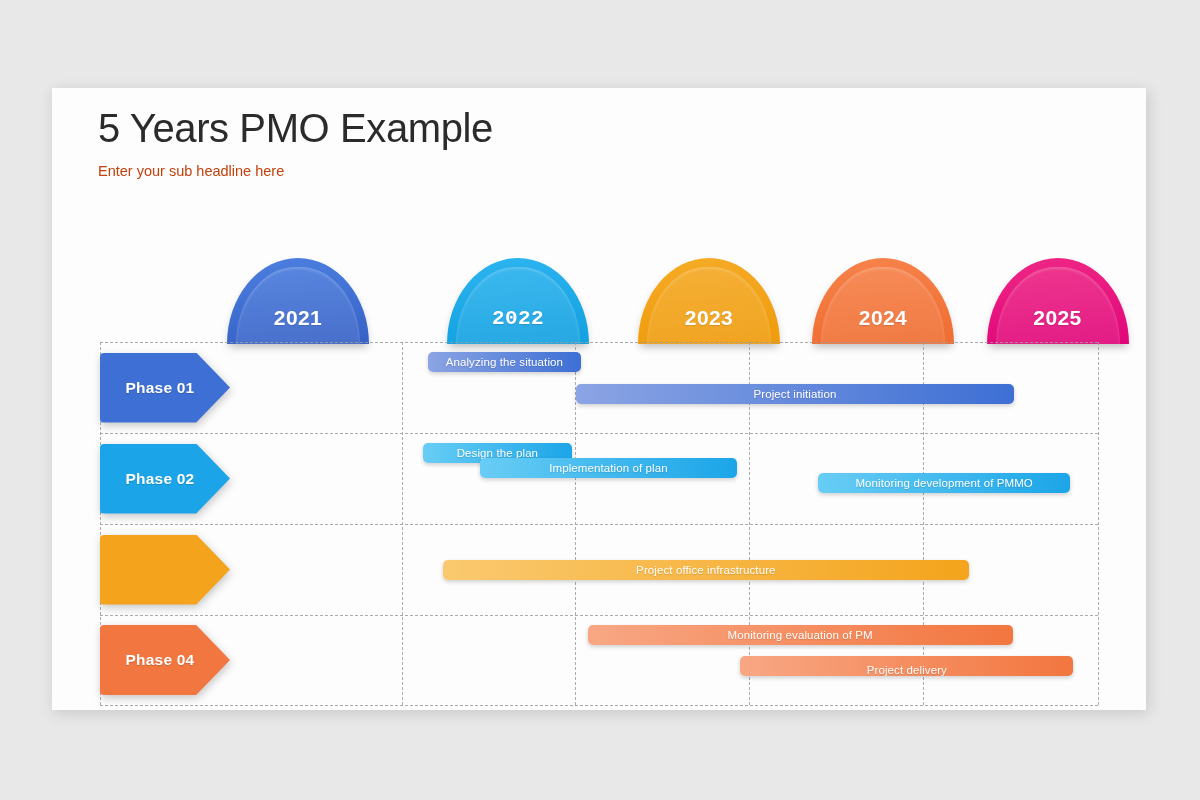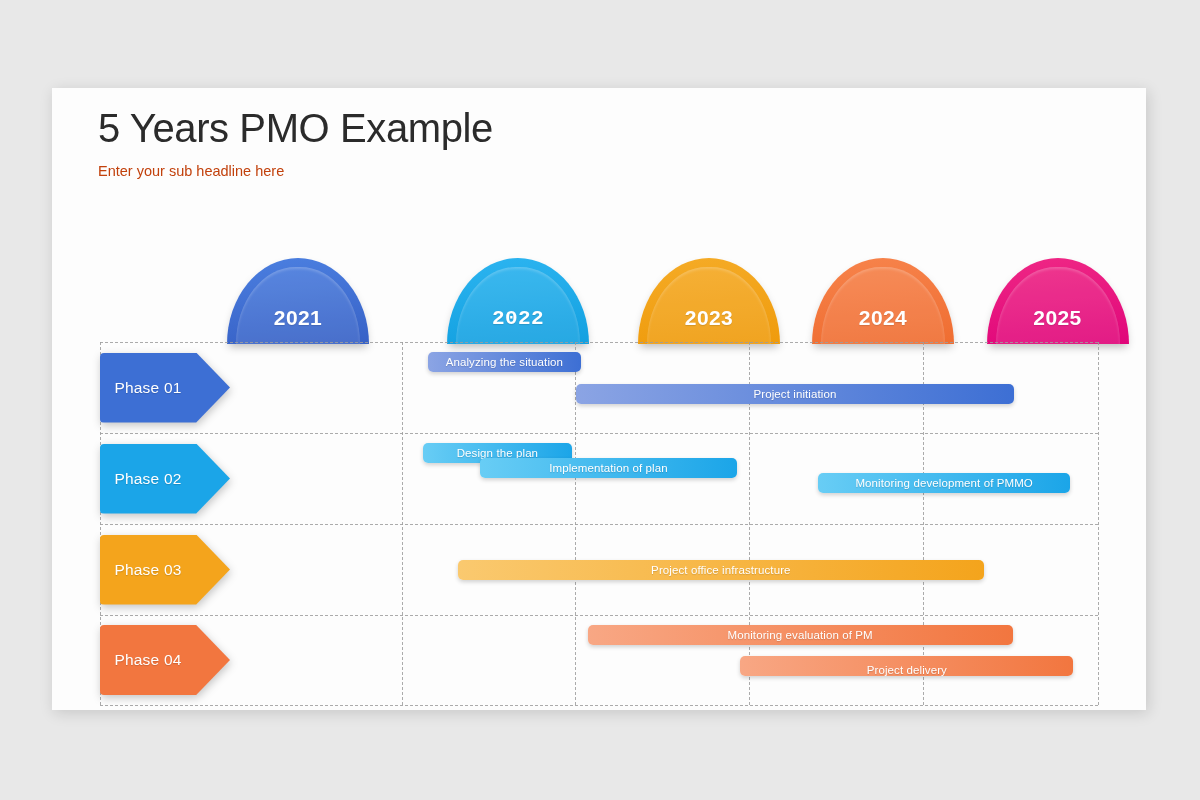--- a/index.html
+++ b/index.html
@@ -118,28 +118,28 @@
   .phase-arrow .body {
     position: absolute;
     left: 0; top: 0;
     width: 130px; height: 70px;
     -webkit-clip-path: polygon(0 0, 74% 0, 100% 50%, 74% 100%, 0 100%);
     clip-path: polygon(0 0, 74% 0, 100% 50%, 74% 100%, 0 100%);
     border-radius: 4px;
   }
   .phase-arrow .phase-label {
     position: absolute;
-    left: 0; top: 0;
+    left: 12px; top: 0;
     width: 96px; height: 70px;
     display: flex;
     align-items: center;
     justify-content: center;
     color: #ffffff;
     font-size: 15.5px;
-    font-weight: normal;
+    font-weight: bold;
     letter-spacing: 0.2px;
     text-shadow: 0 1px 1px rgba(0,0,0,0.16);
   }
 
   
   .task-bar {
     position: absolute;
     height: 20px;
     border-radius: 5px;
     box-shadow: 0 2px 4px rgba(0,0,0,0.18);
@@ -207,21 +207,20 @@
         <div class="phase-arrow" style="top: 224.5px;">
           <div class="body" style="background: linear-gradient(rgb(61, 111, 212) 0%, rgb(61, 111, 212) 55%, rgb(61, 111, 212) 100%);"></div>
           <div class="phase-label">Phase 01</div>
         </div>
         <div class="phase-arrow" style="top: 315.5px;">
           <div class="body" style="background: linear-gradient(rgb(27, 165, 232) 0%, rgb(27, 165, 232) 55%, rgb(27, 165, 232) 100%);"></div>
           <div class="phase-label">Phase 02</div>
         </div>
         <div class="phase-arrow" style="top: 406.5px;">
           <div class="body" style="background: linear-gradient(rgb(244, 164, 28) 0%, rgb(244, 164, 28) 55%, rgb(244, 164, 28) 100%);"></div>
-          <div class="phase-label">Phase 03</div>
         </div>
         <div class="phase-arrow" style="top: 497px;">
           <div class="body" style="background: linear-gradient(rgb(242, 118, 63) 0%, rgb(242, 118, 63) 55%, rgb(242, 118, 63) 100%);"></div>
           <div class="phase-label">Phase 04</div>
         </div>
       </div>
     <div id="task-bars">
         <div class="task-bar" style="left: 376.025px; width: 152.68px; top: 224px; background: linear-gradient(90deg, rgb(139, 164, 228) 0%, rgb(61, 111, 212) 100%);">
           <div class="task-label">Analyzing the situation</div>
         </div>
@@ -230,21 +229,21 @@
         </div>
         <div class="task-bar" style="left: 370.82px; width: 149.21px; top: 315px; background: linear-gradient(90deg, rgb(104, 205, 245) 0%, rgb(27, 165, 232) 100%);">
           <div class="task-label">Design the plan</div>
         </div>
         <div class="task-bar" style="left: 428.075px; width: 256.78px; top: 329.75px; background: linear-gradient(90deg, rgb(104, 205, 245) 0%, rgb(27, 165, 232) 100%);">
           <div class="task-label">Implementation of plan</div>
         </div>
         <div class="task-bar" style="left: 766.4px; width: 251.575px; top: 344.5px; background: linear-gradient(90deg, rgb(104, 205, 245) 0%, rgb(27, 165, 232) 100%);">
           <div class="task-label">Monitoring development of PMMO</div>
         </div>
-        <div class="task-bar" style="left: 406px; width: 525.705px; top: 431.5px; background: linear-gradient(90deg, rgb(250, 201, 111) 0%, rgb(244, 164, 28) 100%);">
+        <div class="task-bar" style="left: 391px; width: 525.705px; top: 431.5px; background: linear-gradient(90deg, rgb(250, 201, 111) 0%, rgb(244, 164, 28) 100%);">
           <div class="task-label">Project office infrastructure</div>
         </div>
         <div class="task-bar" style="left: 535.645px; width: 425.075px; top: 497px; background: linear-gradient(90deg, rgb(248, 167, 132) 0%, rgb(242, 118, 63) 100%);">
           <div class="task-label">Monitoring evaluation of PM</div>
         </div>
         <div class="task-bar" style="left: 688.325px; width: 333.12px; top: 528px; background: linear-gradient(90deg, rgb(248, 167, 132) 0%, rgb(242, 118, 63) 100%); align-items: flex-end;">
           <div class="task-label">Project delivery</div>
         </div>
       </div>
   </div>

